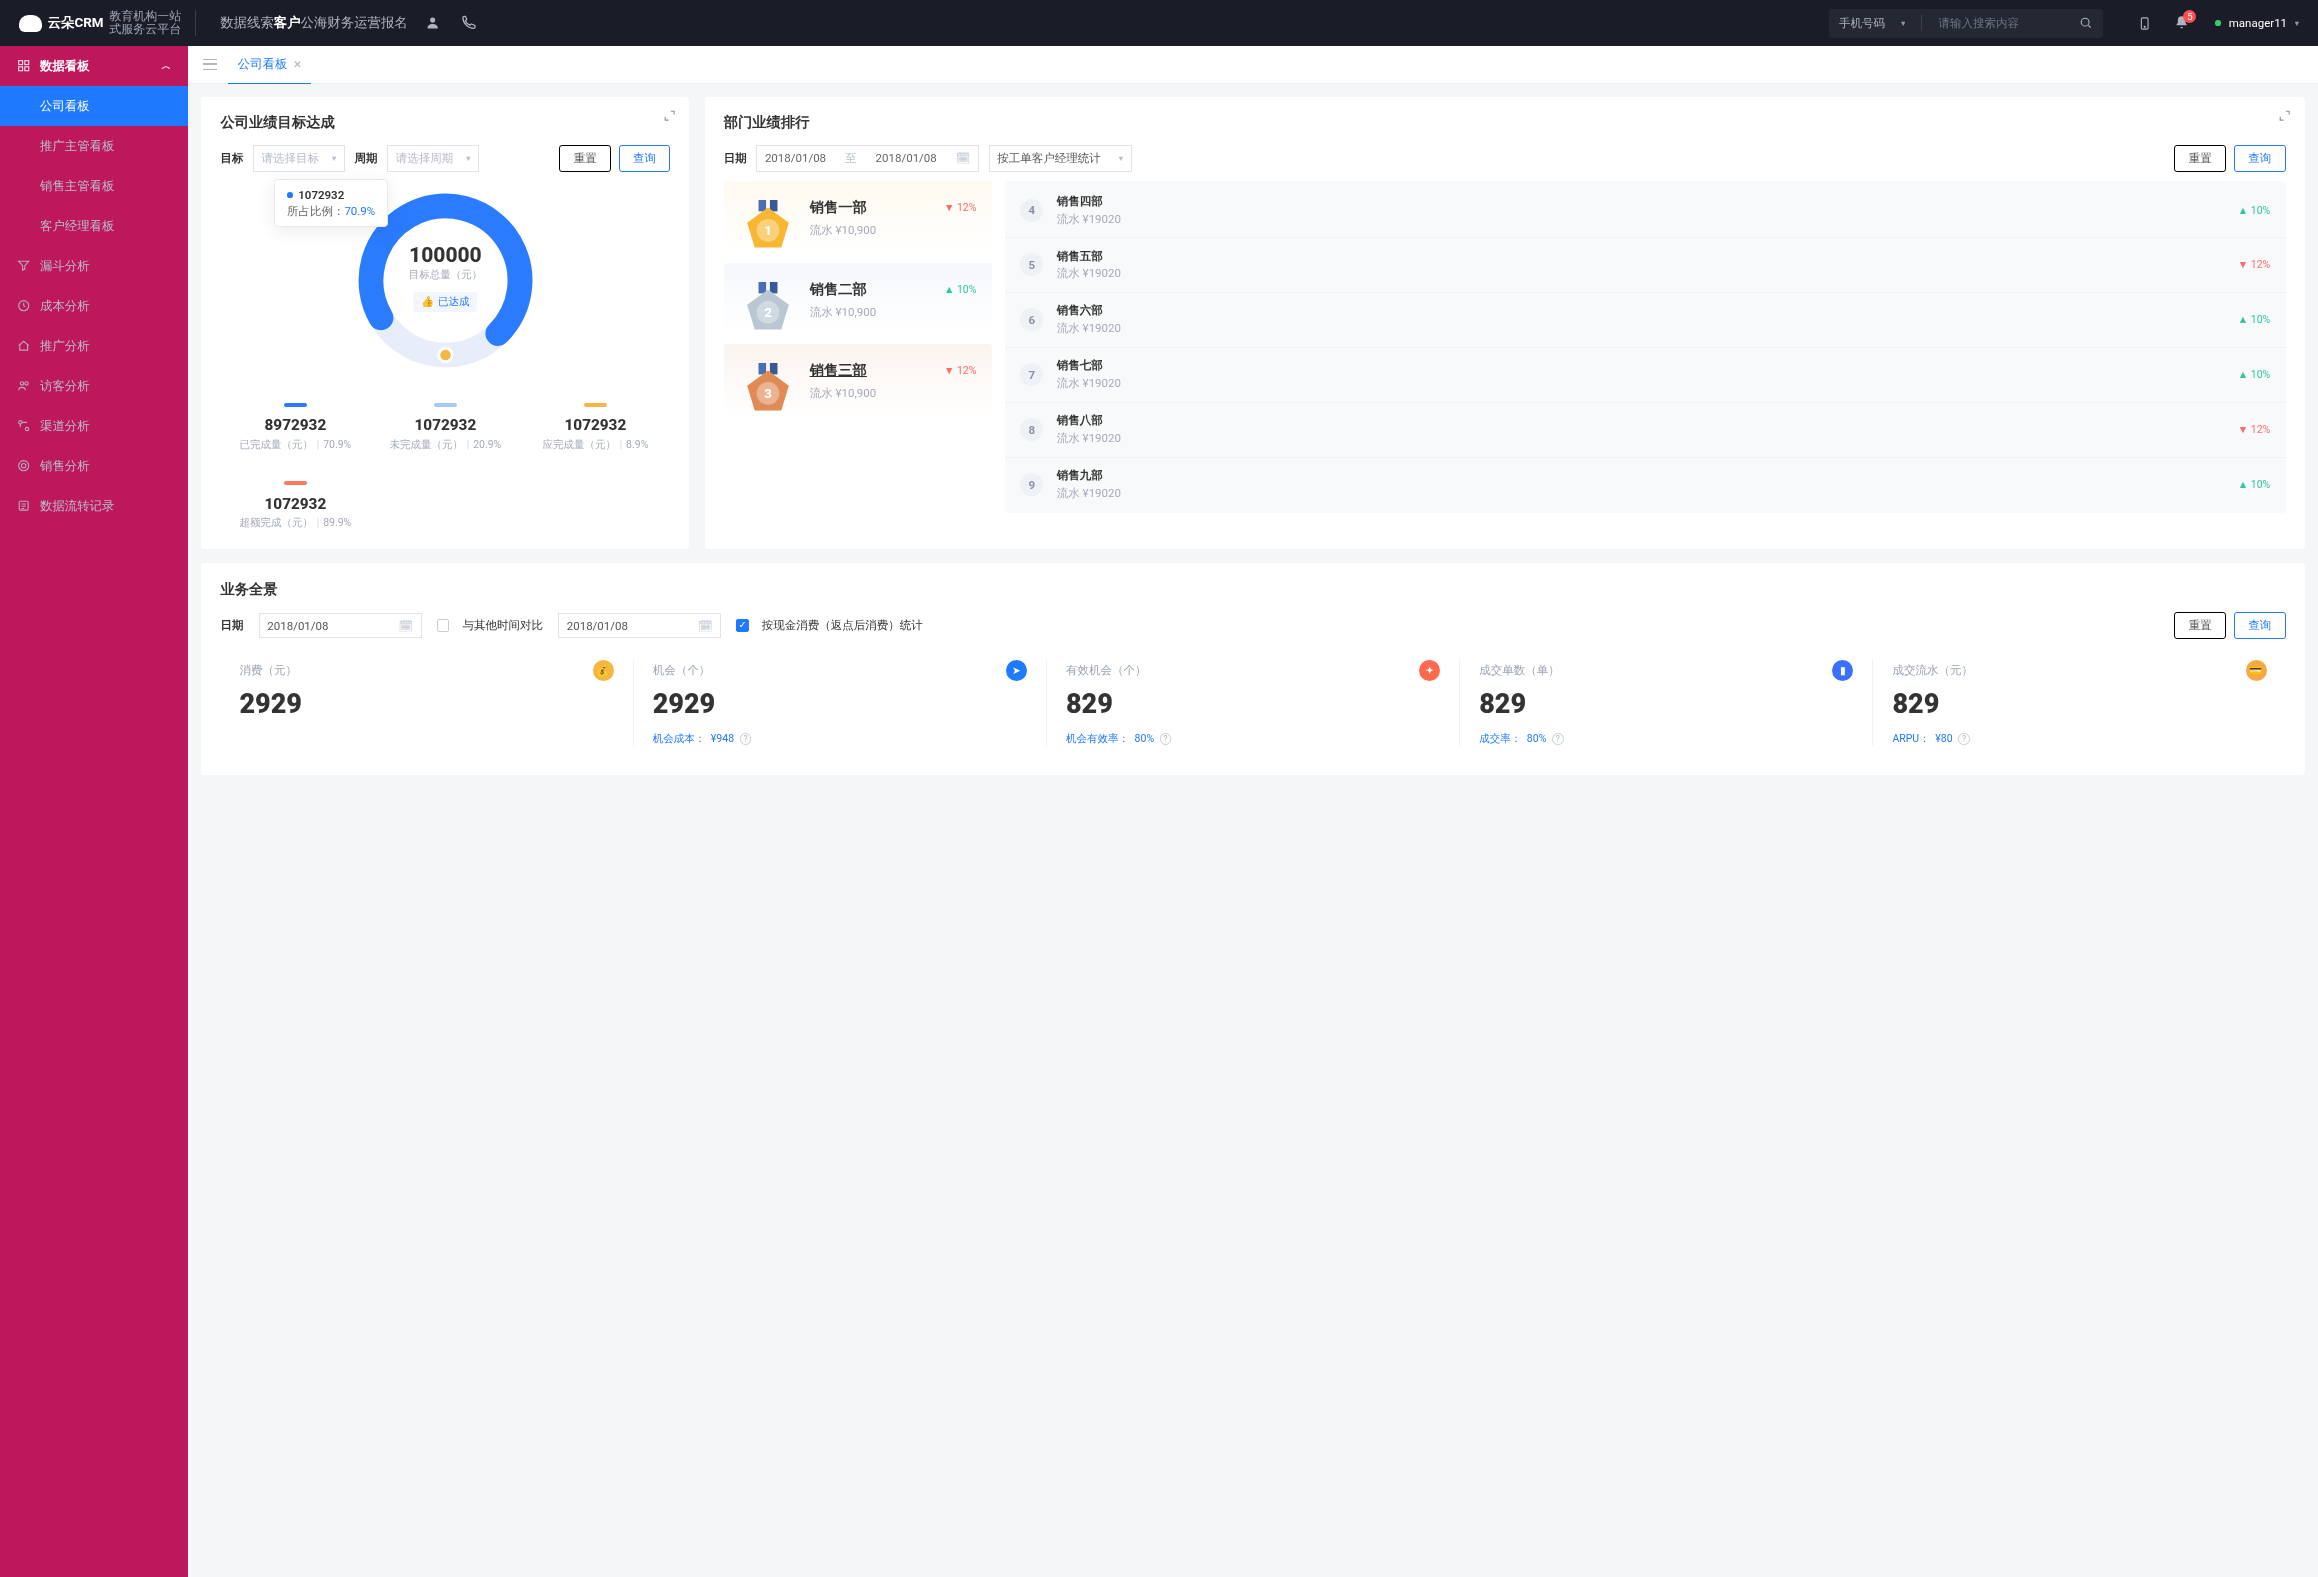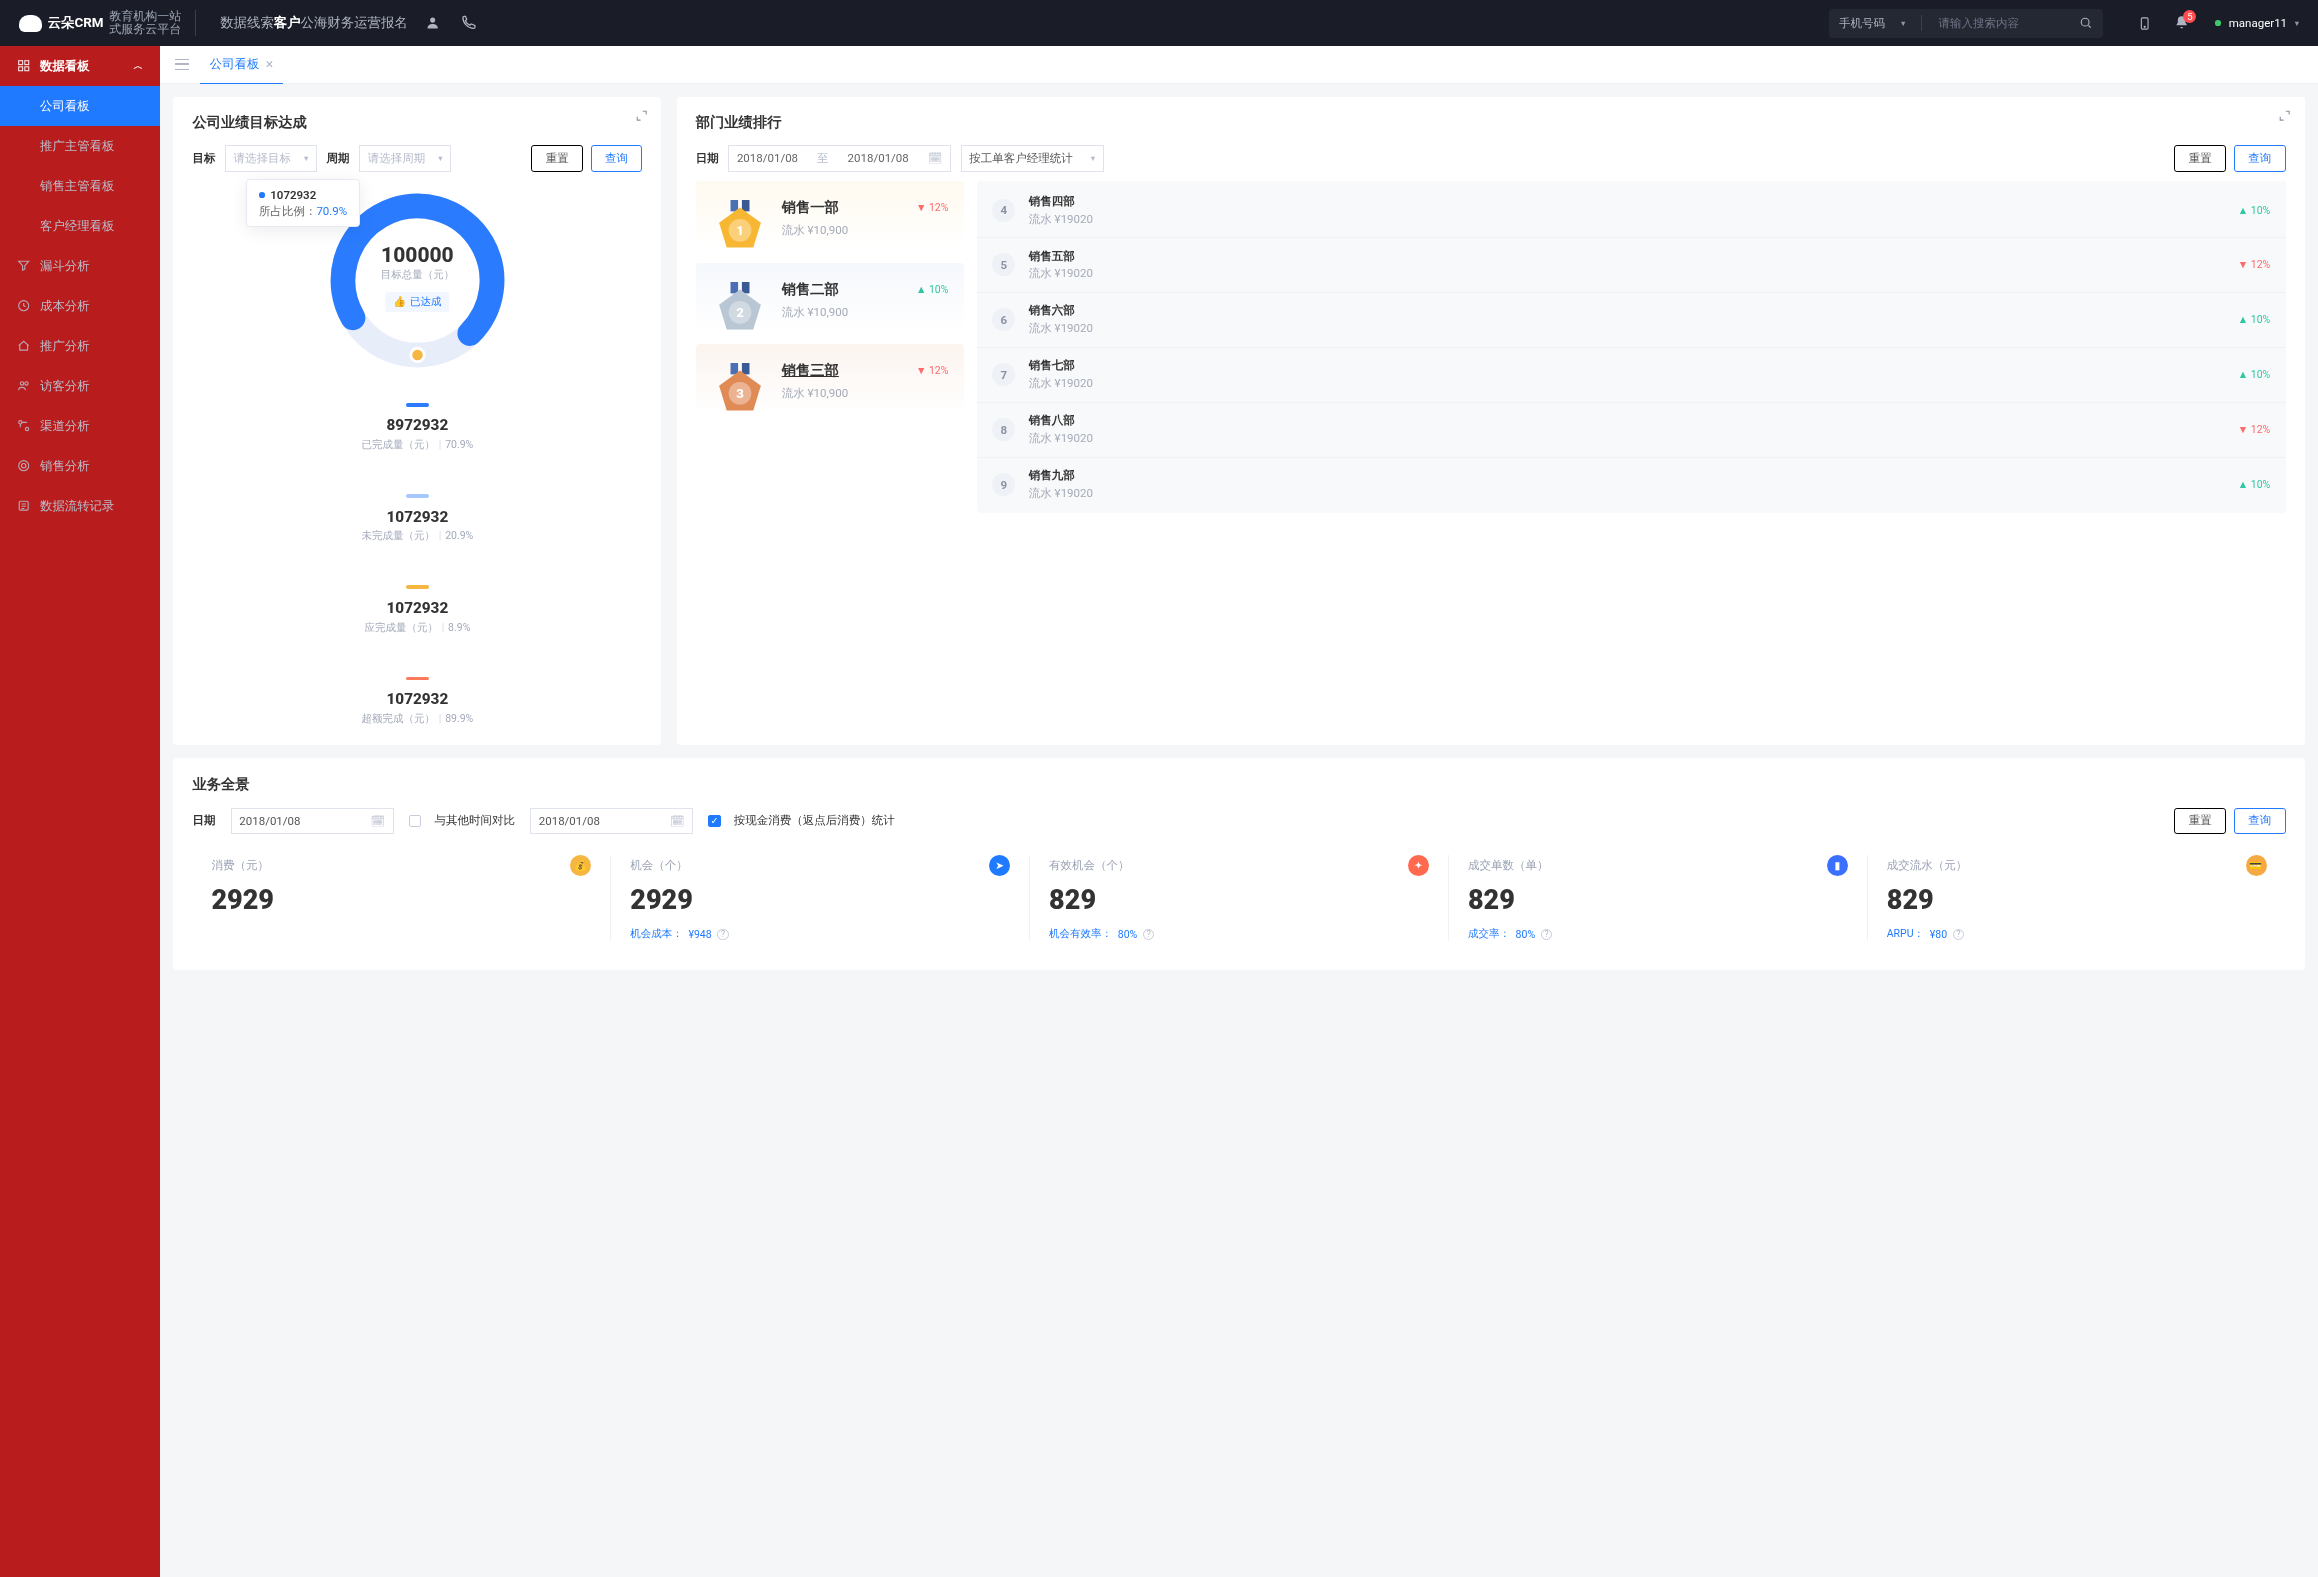--- a/index.html
+++ b/index.html
@@ -22,21 +22,21 @@
 .search-area input { background: none; border: none; color: #dfe3ed; font-size: 11.5px; width: 124px; outline: none; }
 .search-area input::placeholder { color: #6d7486; }
 .right-icons { display: flex; gap: 21px; align-items: center; margin-left: 17px; }
 .bell-badge { position: relative; }
 .bell-badge .badge { position: absolute; top: -5.7px; right: -7.6px; background: #ff4d4f; color: #fff; font-size: 9.6px; border-radius: 7.6px; padding: 0 3.8px; line-height: 13.4px; }
 .user-area { display: flex; align-items: center; gap: 7.6px; color: #fff; font-size: 11.5px; margin-left: 9.6px; }
 .user-dot { width: 5.7px; height: 5.7px; background: #3cc96d; border-radius: 50%; }
 
 
 .layout { display: flex; min-height: calc(100vh - 46px); }
-.sidebar { width: 160px; background: #b91c1c; color: #b8bfcf; padding-top: 0; font-size: 12.4px; }
+.sidebar { width: 188px; background: #be185d; color: #b8bfcf; padding-top: 0; font-size: 12.4px; }
 .sb-item { display: flex; align-items: center; gap: 9.6px; padding: 11.5px 17px; cursor: pointer; position: relative; }
 .sb-item .ico { width: 13.4px; height: 13.4px; display: flex; align-items: center; justify-content: center; opacity: 0.85; }
 .sb-item.header { font-weight: 600; color: #fff; }
 .sb-item.child { padding-left: 40px; }
 .sb-item.active { background: #1f7aff; color: #fff; }
 .sb-chev { margin-left: auto; font-size: 9.6px; }
 
 
 .main { flex: 1; background: #f5f6f8; padding: 0; }
 .tabs-bar { background: #fff; height: 38px; display: flex; align-items: center; padding: 0 15.3px; gap: 11.5px; border-bottom: 1px solid #eef0f3; }
@@ -64,21 +64,21 @@
 .donut-wrap { display: flex; justify-content: center; margin: 13.4px 0 27px; position: relative; }
 .donut-tooltip { position: absolute; left: 54px; top: -5.7px; background: #fff; border: 1px solid #e6eaf2; box-shadow: 0 3.8px 17px rgba(0,0,0,0.08); border-radius: 3.8px; padding: 7.6px 11.5px; font-size: 11.5px; color: #666; }
 .donut-tooltip .d1 { display:flex; align-items:center; gap:5.7px; color:#333; font-weight:600; margin-bottom:1.9px;}
 .donut-tooltip .dot-b { width:5.7px; height:5.7px; border-radius:50%; background:#1f7aff; }
 .donut-tooltip .pct { color:#1f7aff; }
 .donut-center { position: absolute; top: 50%; left: 50%; transform: translate(-50%, -55%); text-align: center; }
 .donut-center .big { font-size: 21px; font-weight: 800; color: #333; }
 .donut-center .sub { font-size: 10.5px; color: #a2a9ba; margin-top: 1.9px; }
 .donut-center .badge-done { margin-top: 9.6px; display:inline-flex; align-items:center; gap:3.8px; background:#f2f6ff; color:#1f7aff; font-size:10.5px; padding:2.9px 7.6px; border-radius:2.9px;}
 
-.metrics-grid { display: grid; grid-template-columns: 1fr; row-gap: 42px; text-align: center; }
+.metrics-grid { display: grid; grid-template-columns: 1fr 1fr 1fr; row-gap: 29px; text-align: center; }
 .metric .bar { width: 23px; height: 3.8px; border-radius: 1.9px; margin: 0 auto 9.6px; }
 .metric .num { font-size: 15.3px; font-weight: 800; }
 .metric .desc { font-size: 10.5px; color: #a2a9ba; margin-top: 3.8px; }
 .metric .desc .sep { margin: 0 3.8px; color:#d5dae5; }
 
 
 .rank-body { display: flex; gap: 13.4px; margin-top: 9.6px; }
 .rank-left { flex: 0 0 268px; display: flex; flex-direction: column; gap: 11.5px; }
 .rank-card { border-radius: 3.8px; padding: 17px 15.3px 13.4px 86px; position: relative; }
 .rank-card.gold { background: linear-gradient(180deg,#fffaf0,#fff); }

